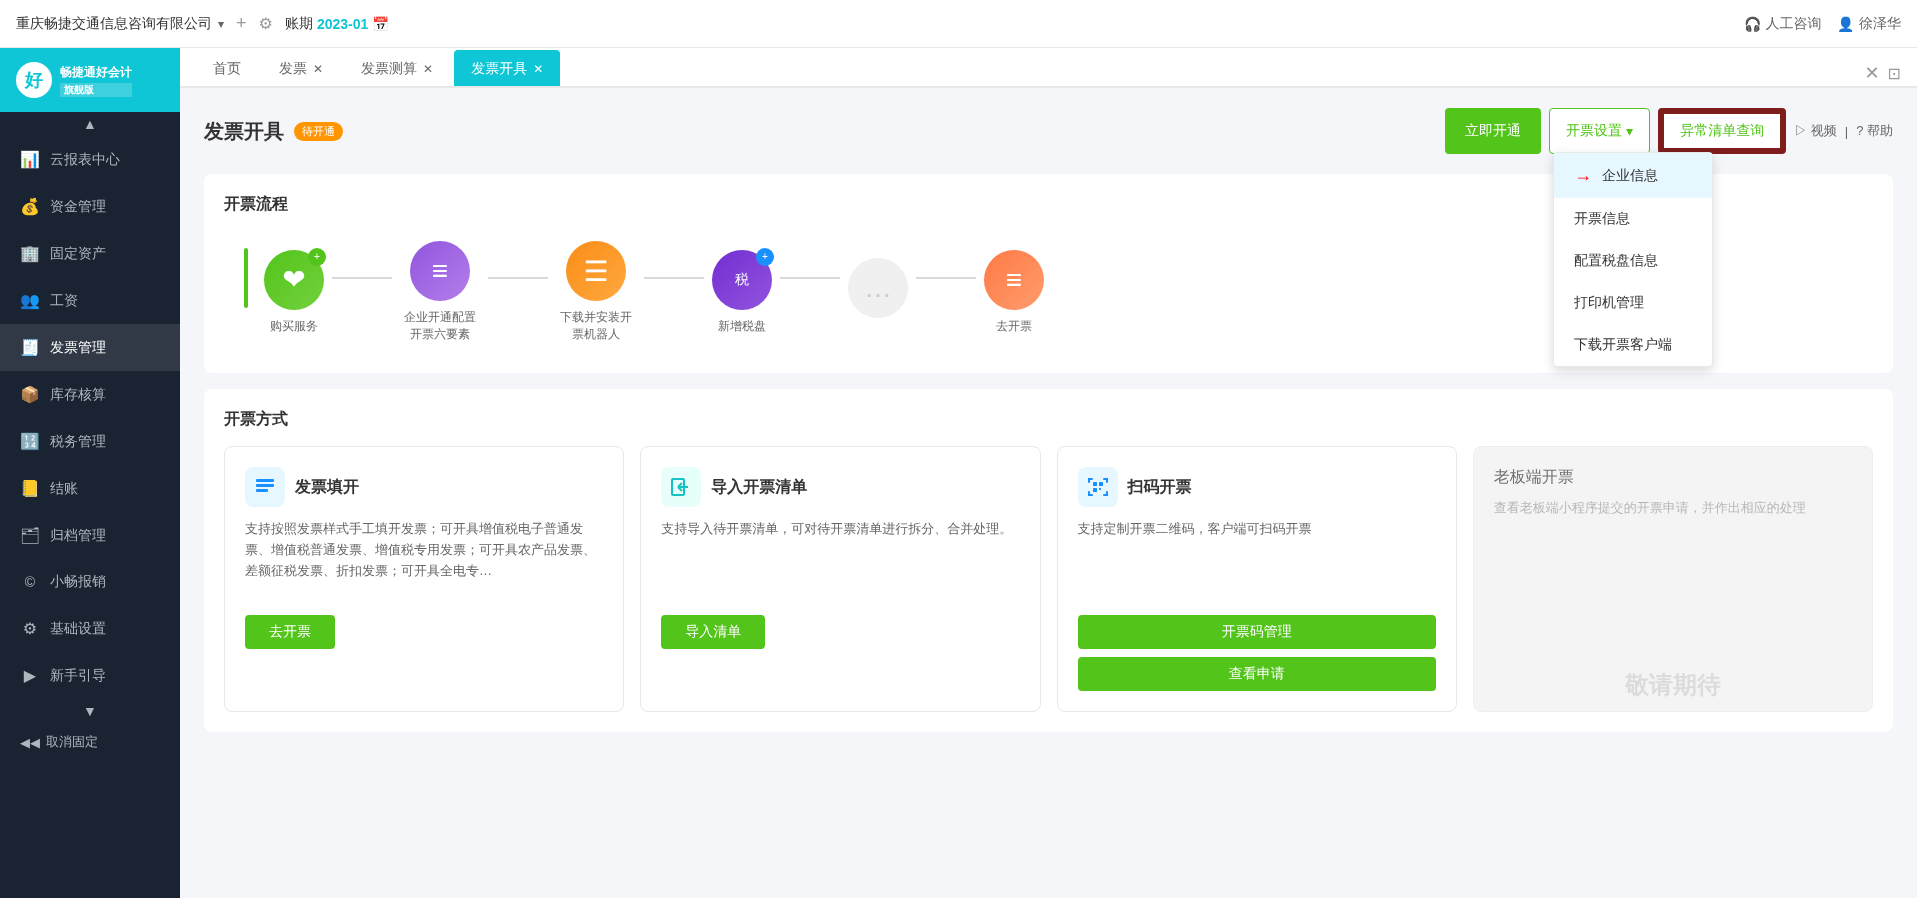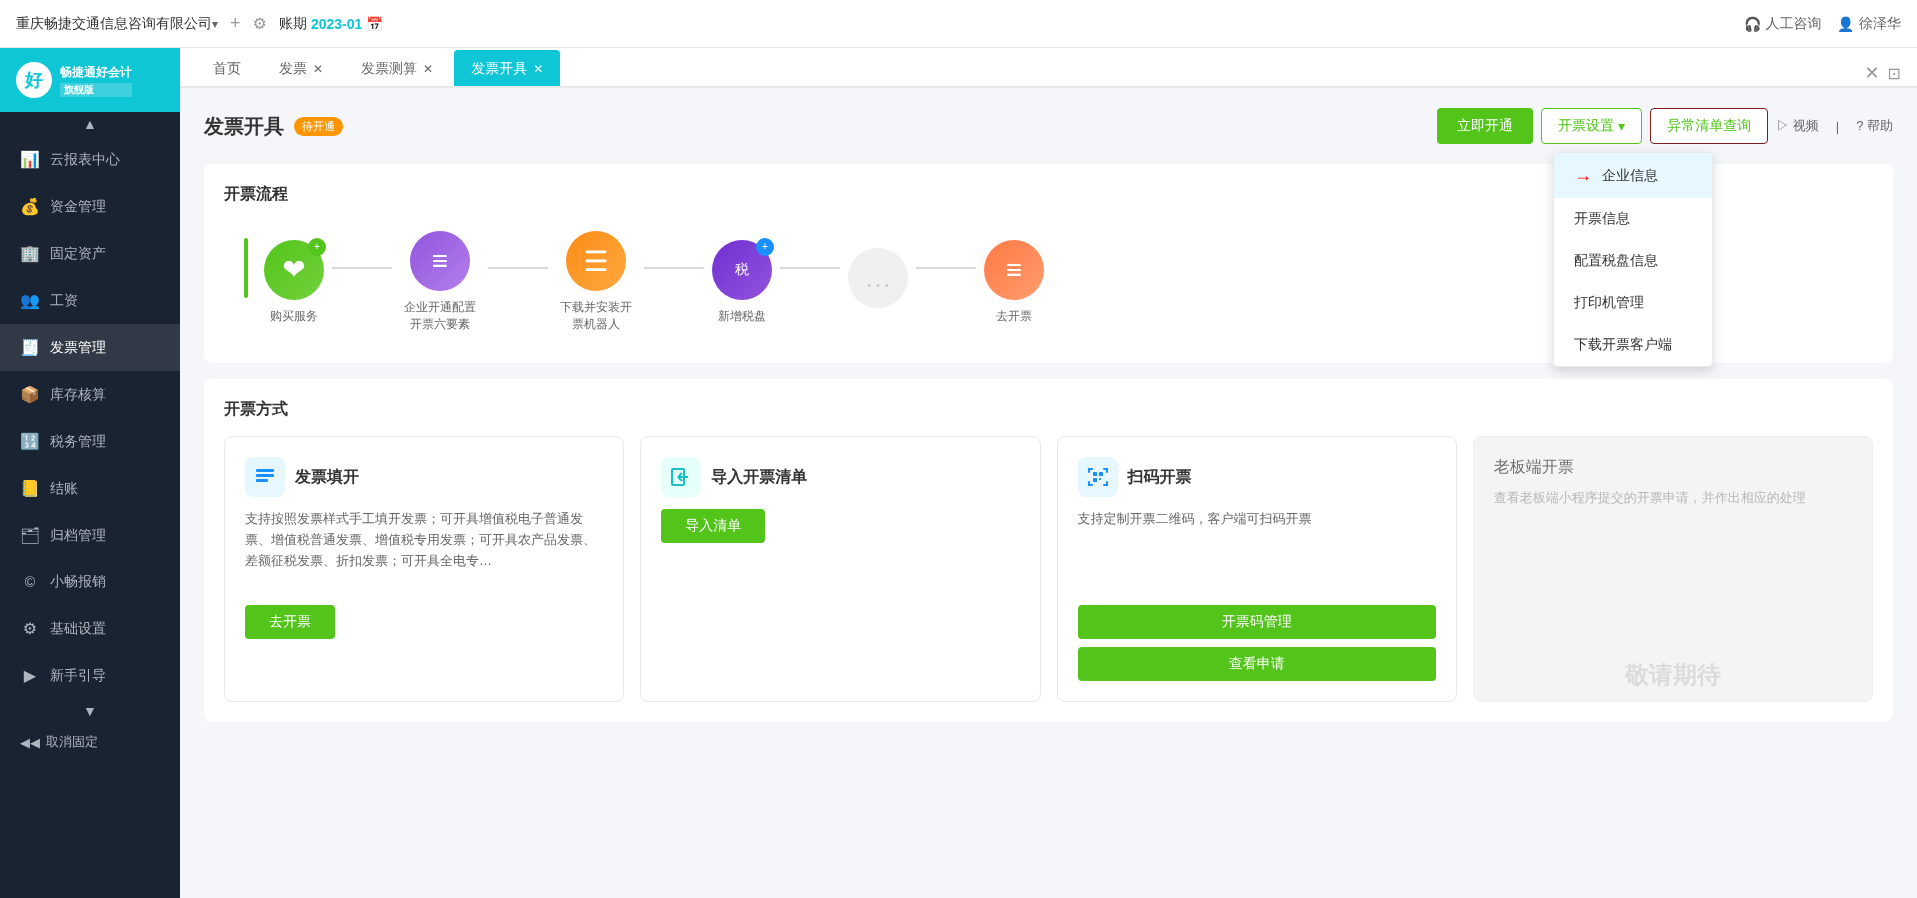--- a/index.html
+++ b/index.html
@@ -14,21 +14,21 @@
       border-bottom: 1px solid #e8e8e8;
       padding: 0 16px;
       gap: 12px;
       flex-shrink: 0;
     }
     .company-name {
       font-size: 14px;
       color: #333;
       display: flex;
       align-items: center;
-      gap: 0;
+      gap: 6px;
     }
     .dropdown-arrow { color: #666; font-size: 12px; }
     .top-bar-actions { display: flex; align-items: center; gap: 16px; margin-left: auto; }
     .top-bar-btn { display: flex; align-items: center; gap: 4px; color: #666; font-size: 14px; cursor: pointer; }
     .account-period { display: flex; align-items: center; gap: 4px; color: #333; font-size: 14px; }
 
     
     .main-layout { display: flex; flex: 1; overflow: hidden; }
 
     
@@ -170,32 +170,32 @@
       border-radius: 4px;
       font-size: 14px;
       cursor: pointer;
       display: flex;
       align-items: center;
       gap: 4px;
     }
     .btn-abnormal {
       background: #fff;
       color: #52c41a;
-      border: 1px solid #7f1d1d;
+      border: 6px solid #7f1d1d;
       padding: 8px 16px;
       border-radius: 4px;
       font-size: 14px;
       cursor: pointer;
     }
     .btn-video-help {
       color: #666;
       font-size: 13px;
       display: flex;
       align-items: center;
-      gap: 17px;
+      gap: 8px;
       cursor: pointer;
     }
 
     
     .dropdown-menu {
       position: absolute;
       top: 44px;
       right: 180px;
       background: #fff;
       border: 1px solid #e8e8e8;
@@ -571,20 +571,21 @@
           <div class="method-card">
             <div class="method-header">
               <div class="method-icon teal">
                 <svg width="24" height="24" viewBox="0 0 24 24" fill="none">
                   <rect x="3" y="4" width="12" height="16" rx="1" fill="none" stroke="#13c2c2" stroke-width="2"></rect>
                   <path d="M19 12H9M9 12L13 8M9 12L13 16" stroke="#13c2c2" stroke-width="2"></path>
                 </svg>
               </div>
               <span class="method-title">导入开票清单</span>
             </div>
+            <div class="method-desc">支持导入待开票清单，可对待开票清单进行拆分、合并处理。</div>
             <div class="method-footer">
               <button class="btn-go">导入清单</button>
             </div>
           </div>
 
           <div class="method-card">
             <div class="method-header">
               <div class="method-icon cyan">
                 <svg width="24" height="24" viewBox="0 0 24 24" fill="none">
                   <path d="M3 7V4h3M21 7V4h-3M3 17v3h3M21 17v3h-3" stroke="#1890ff" stroke-width="2" stroke-linecap="round"></path>

